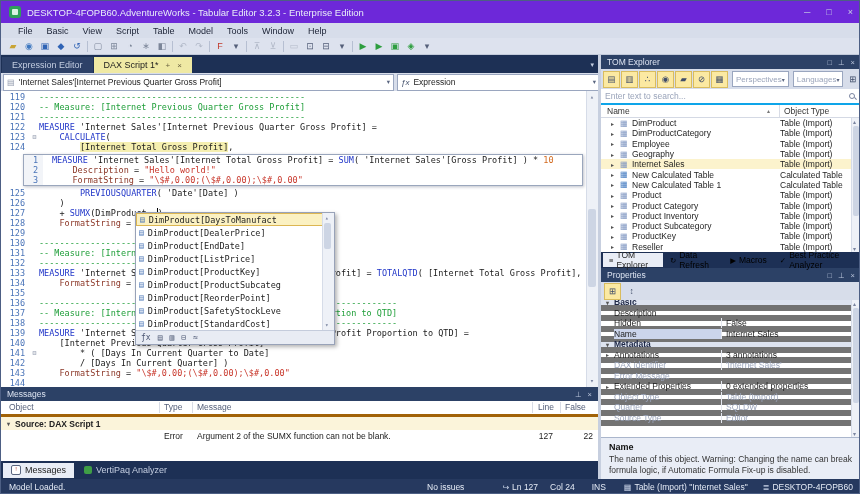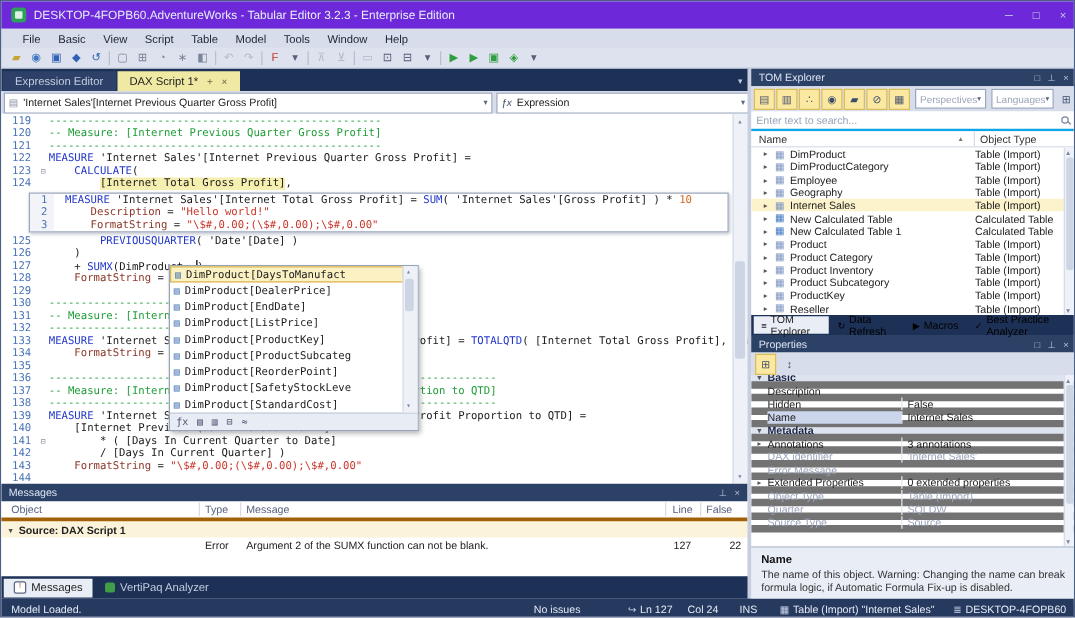--- a/index.html
+++ b/index.html
@@ -614,21 +614,21 @@
         
           <div class="prow ro">
             <span class="pexp"></span>
             <span class="plabel">Quarter</span>
             <span class="pval">SQLDW</span>
           </div>
         
           <div class="prow ro">
             <span class="pexp"></span>
             <span class="plabel">Source Type</span>
-            <span class="pval">Source</span>
+            <span class="pval">Editor</span>
           </div>
         
         </span>
       <div class="propsb">
         <span style="position:absolute;top:0;left:1px;">▴</span>
         <span style="position:absolute;top:8px;left:1px;width:6px;height:95px;background:#cdd5e4;border-radius:2px;"></span>
         <span style="position:absolute;bottom:0;left:1px;">▾</span>
       </div>
     </div>
 

